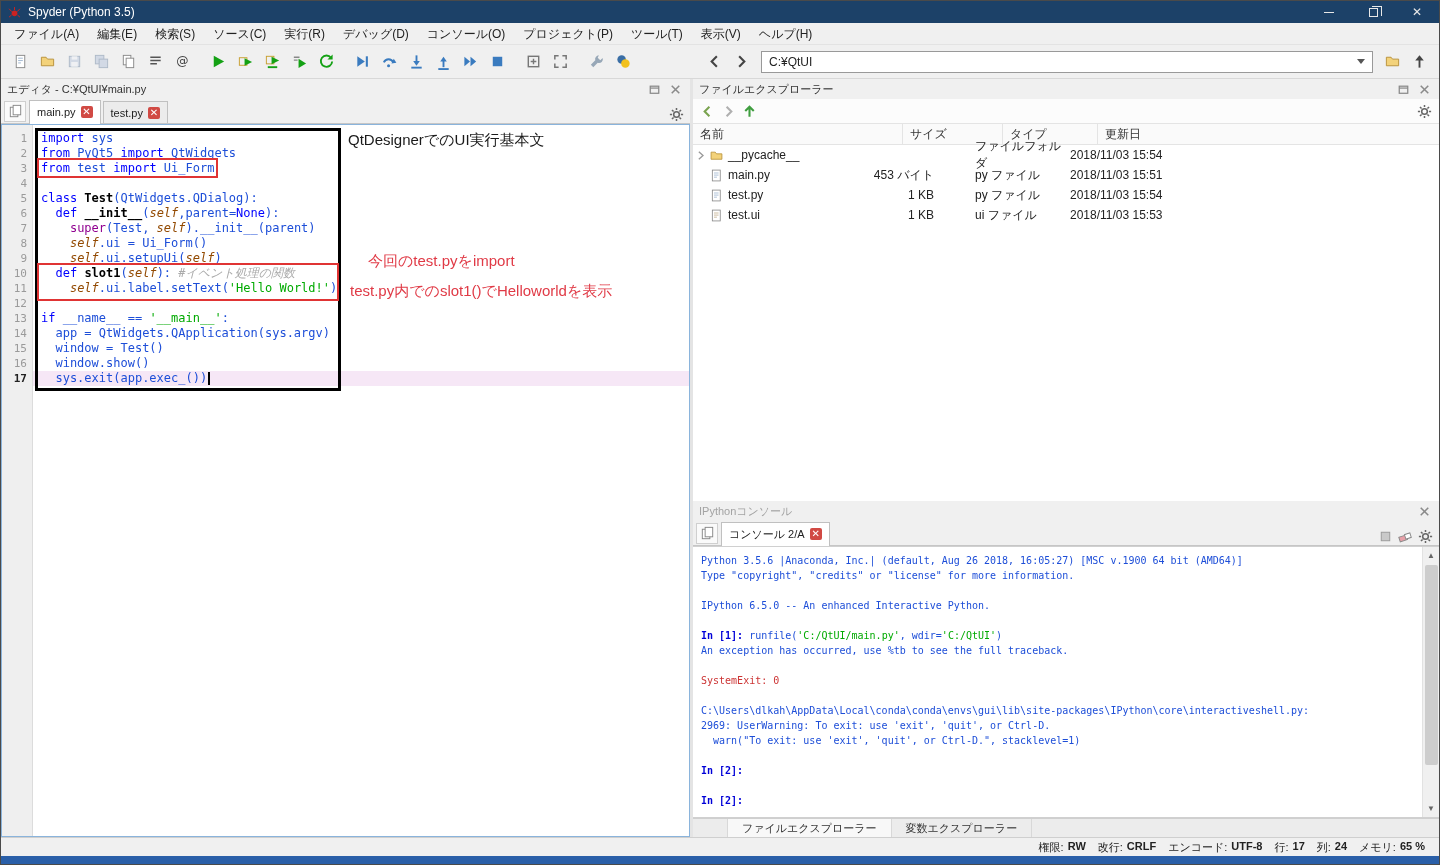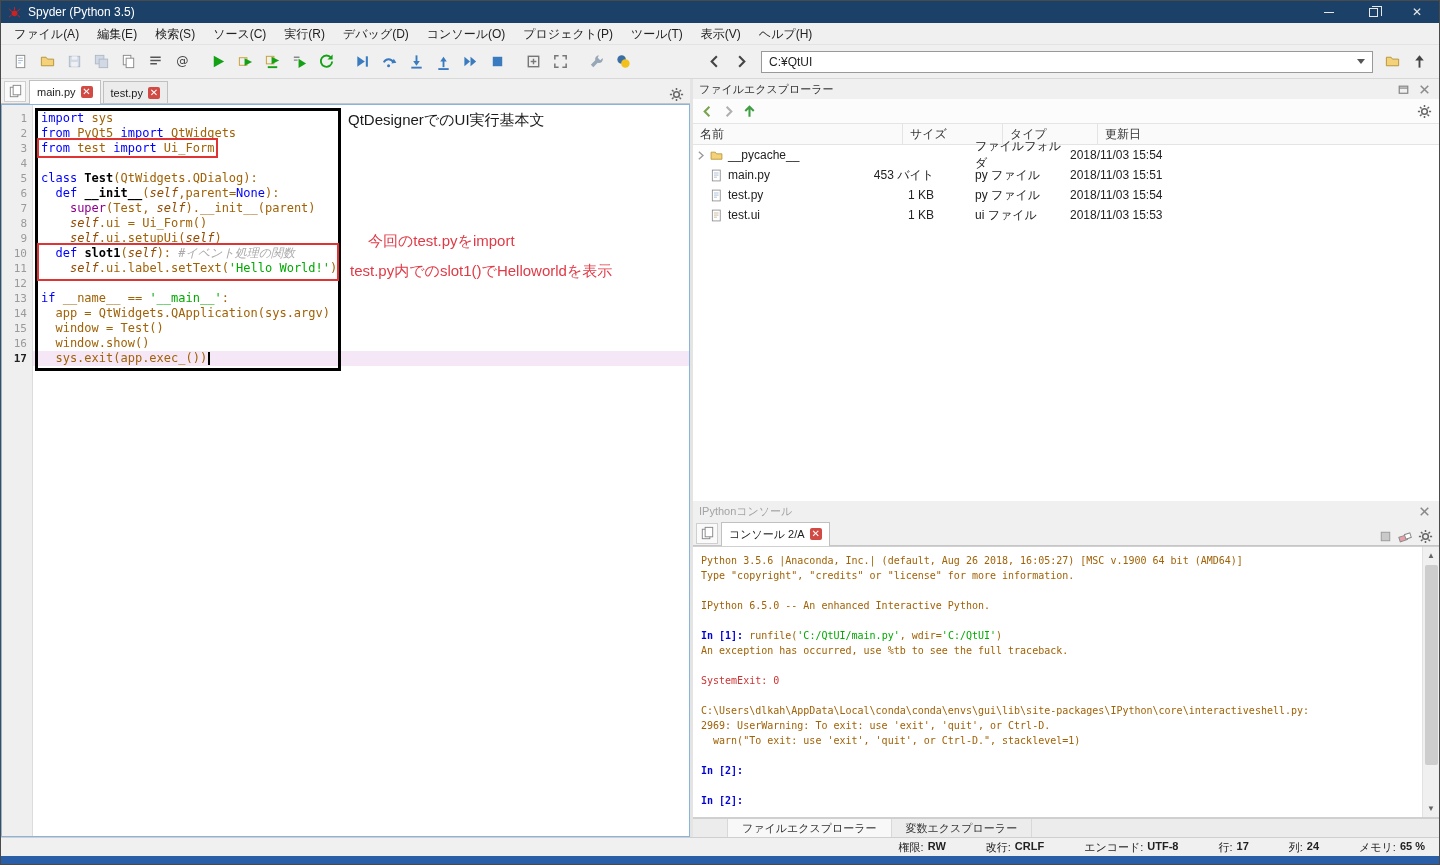--- a/index.html
+++ b/index.html
@@ -61,21 +61,21 @@
   .gnum.cur{color:#222;font-weight:bold;}
   .code{flex:1;padding-top:6px;font-family:"DejaVu Sans Mono",monospace;font-size:12px;line-height:15px;position:relative;min-width:0;}
   .code-line{height:15px;padding-left:8px;white-space:pre;}
   .code-line.current{background:var(--currentline);}
   .tk-kw{color:var(--kw);}
   .tk-def{font-weight:bold;color:#000;}
   .tk-self{color:var(--self);font-style:italic;}
   .tk-str{color:var(--str);}
   .tk-com{color:var(--com);font-style:italic;}
   .tk-bi{color:var(--bi);}
-  .tk-t{color:#a16207;}
+  .tk-t{color:#1d4ed8;}
   .caret{display:inline-block;width:2px;height:13px;background:#000;vertical-align:middle;margin-left:1px;}
 
   .overlay{position:absolute;pointer-events:none;}
   .black-box{left:33px;top:3px;width:306px;height:263px;border:3px solid #000;}
   .red-box-1{left:35px;top:33px;width:181px;height:20px;border:2px solid var(--accent-red);}
   .red-box-2{left:35px;top:138px;width:302px;height:38px;border:2px solid var(--accent-red);}
   .anno{position:absolute;pointer-events:none;font-size:15px;white-space:nowrap;}
   .anno-heading{left:346px;top:6px;color:#1a1a1a;}
   .anno-1{left:358px;top:127px;color:var(--anno-red);margin-left:8px;}
   .anno-2{left:348px;top:157px;color:var(--anno-red);}
@@ -109,21 +109,21 @@
   .sb-arrow{width:17px;height:17px;display:flex;align-items:center;justify-content:center;color:#666;font-size:8px;}
   .sb-thumb{width:13px;height:200px;background:#cdcdcd;border-radius:2px;margin-top:1px;}
   .sb-fill{flex:1;}
 
   
   .bottom-tabs{height:19px;flex:none;background:#ececec;border-top:1px solid #cfcfcf;display:flex;align-items:stretch;padding-left:34px;}
   .btab{padding:0 14px;display:flex;align-items:center;font-size:11px;color:#333;border-right:1px solid #d8d8d8;}
   .btab.active{background:#f8f8f8;border-left:1px solid #d8d8d8;}
 
   
-  .statusbar{height:19px;flex:none;background:#f0f0f0;border-top:1px solid #cfcfcf;display:flex;align-items:center;justify-content:flex-end;gap:40px;padding-right:14px;font-size:11px;}
+  .statusbar{height:19px;flex:none;background:#f0f0f0;border-top:1px solid #cfcfcf;display:flex;align-items:center;justify-content:flex-end;gap:12px;padding-right:14px;font-size:11px;}
   .st-item{display:flex;gap:4px;}
   .st-val{font-weight:bold;}
 
   .taskbar{height:8px;flex:none;background:var(--taskbar);}
 </style>
 </head>
 <body>
 
 <div class="window">
 
@@ -380,20 +380,36 @@
               <path d="M4.5 8L9 2.5 13.5 8z" fill="#444"></path>
             </svg>
           </span>
         </span>
     </span>
   </div>
 
   <div class="main">
 
     <div class="editor-pane">
+      <div class="pane-header">
+        <span>エディタ - C:¥QtUI¥main.py</span>
+        <span class="pane-controls">
+          <span class="ic16">
+              <svg width="17" height="17" viewBox="0 0 18 18">
+                <rect x="4.5" y="5.5" width="9" height="7.5" fill="none" stroke="#888" stroke-width="1.3"></rect>
+                <path d="M4.5 7.5h9" stroke="#888" stroke-width="1.3"></path>
+              </svg>
+            </span>
+          <span class="ic16">
+              <svg width="17" height="17" viewBox="0 0 18 18">
+                <path d="M5 5l8 8M13 5l-8 8" stroke="#8a8a8a" stroke-width="1.6"></path>
+              </svg>
+            </span>
+        </span>
+      </div>
       <div class="tabbar">
         <span class="tabbar-browse">
             <span class="ic-wrap">
               <svg width="17" height="17" viewBox="0 0 18 18">
                 <rect x="3.5" y="4.5" width="8" height="10" fill="#fff" stroke="#888"></rect>
                 <rect x="6.5" y="2.5" width="8" height="10" fill="#fff" stroke="#888"></rect>
               </svg>
             </span>
           </span>
         <span id="editor-tabs" style="display:flex;align-items:flex-end;">

